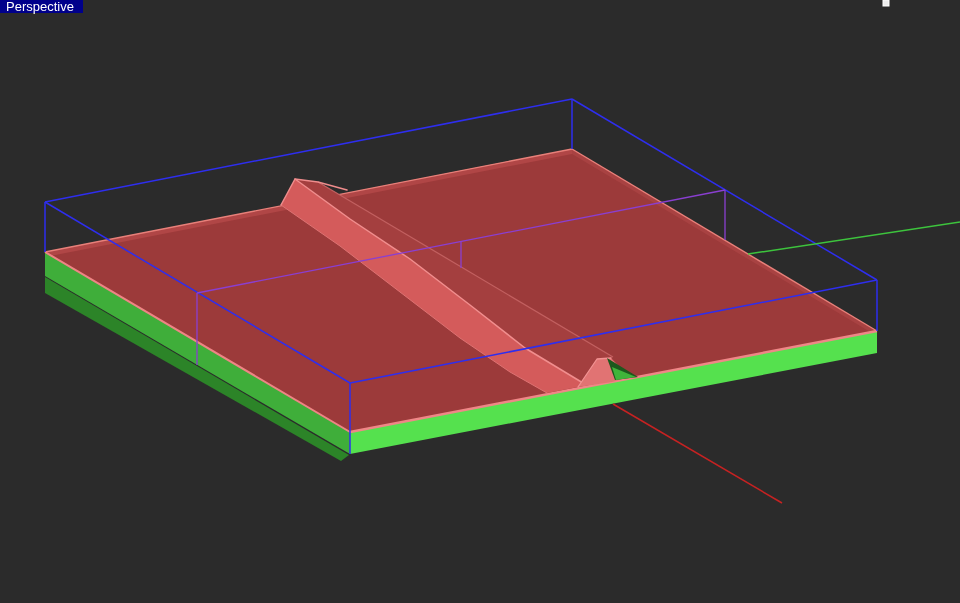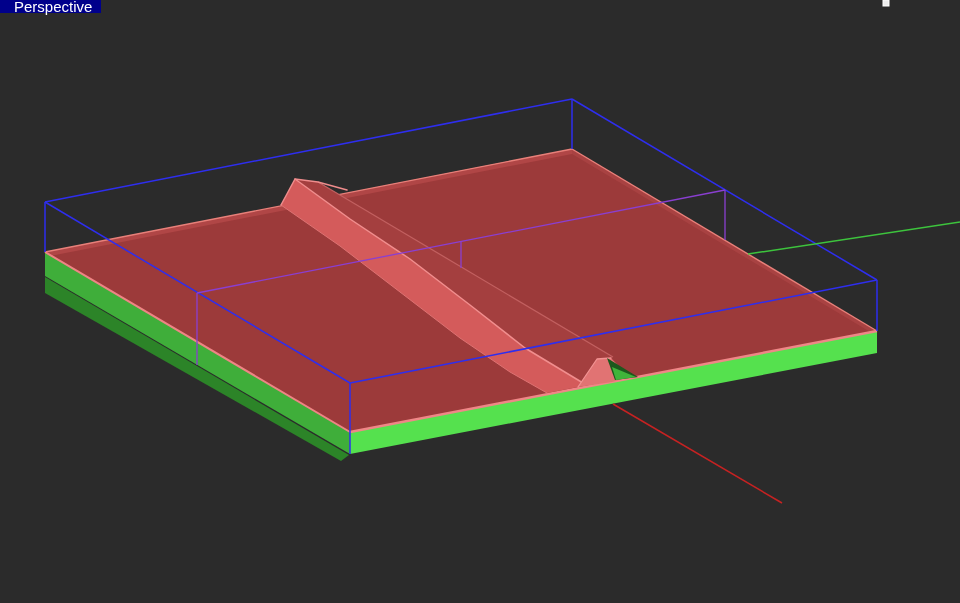--- a/index.html
+++ b/index.html
@@ -20,22 +20,22 @@
     left: 0;
     top: 0;
     display: block;
   }
   .vp-label {
     position: absolute;
     left: 0;
     top: 0;
     height: 13px;
     line-height: 13px;
-    padding: 0 9px 0 14px;
-    font-size: 15px;
+    padding: 0 9px 0 6px;
+    font-size: 13px;
     letter-spacing: 0px;
     user-select: none;
     cursor: default;
   }
 </style>
 </head>
 <body style="background: rgb(43, 43, 43);">
 
 <div class="viewport-wrap">
   <svg class="scene" xmlns="http://www.w3.org/2000/svg" width="960" height="603" viewBox="0 0 960 603" style="background: rgb(43, 43, 43);">

